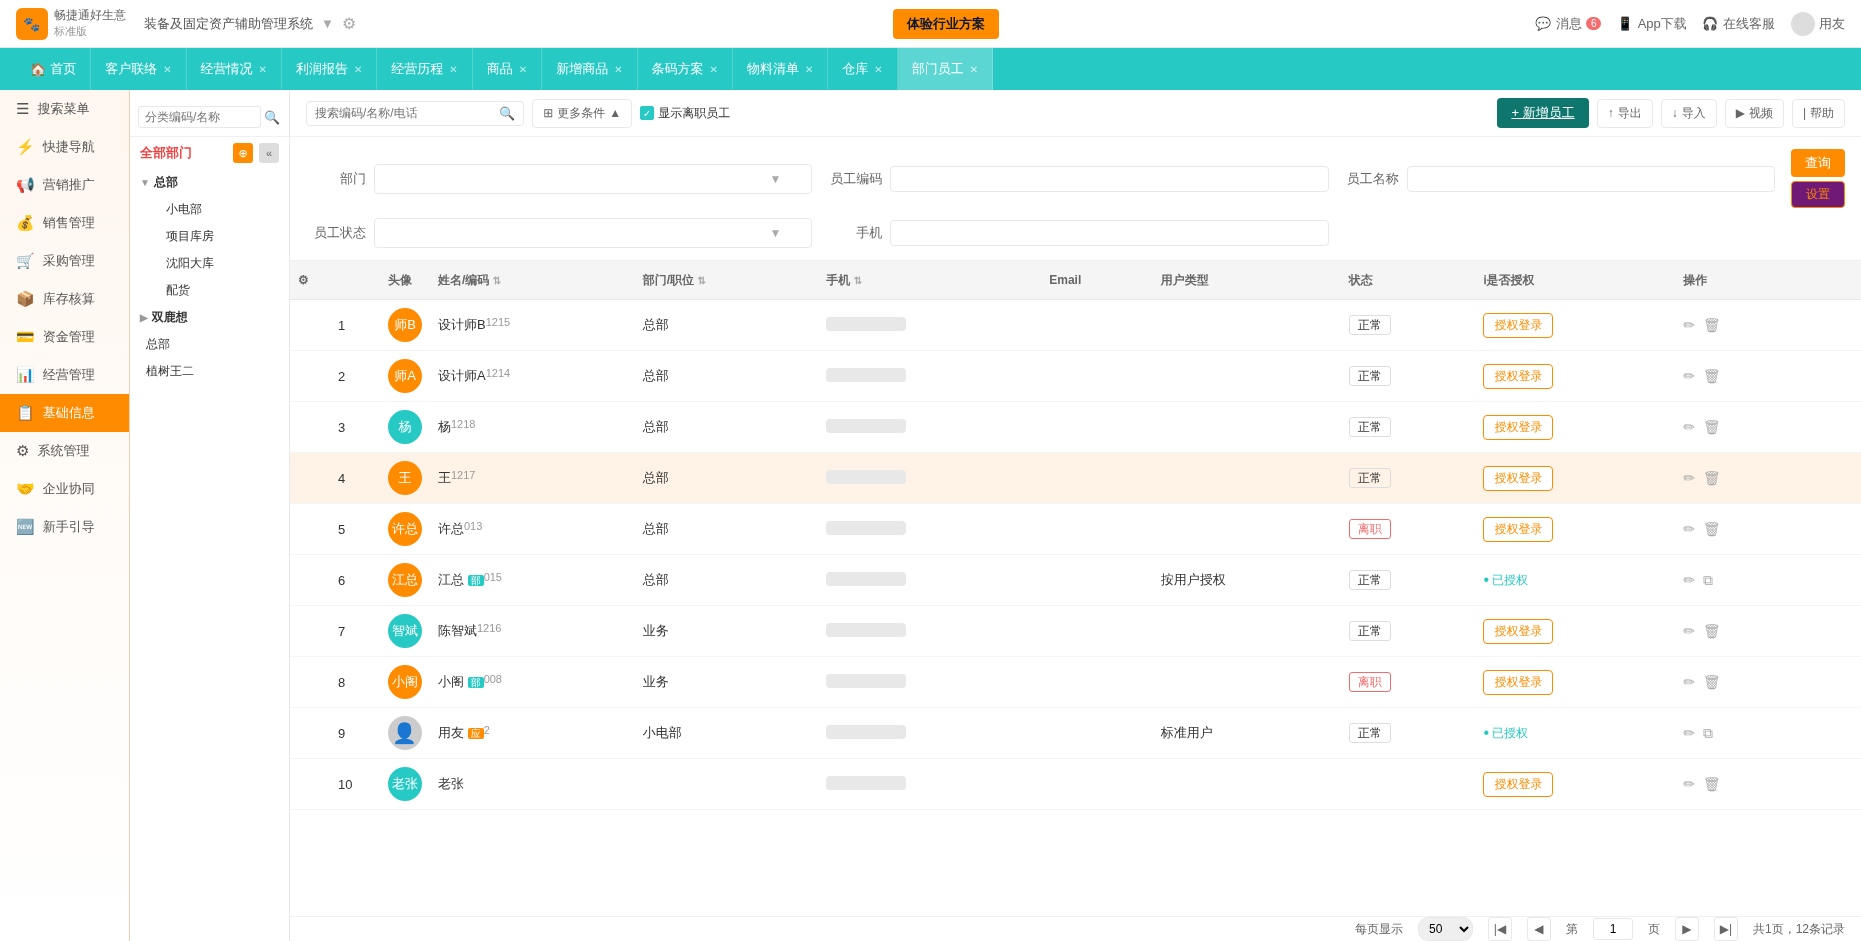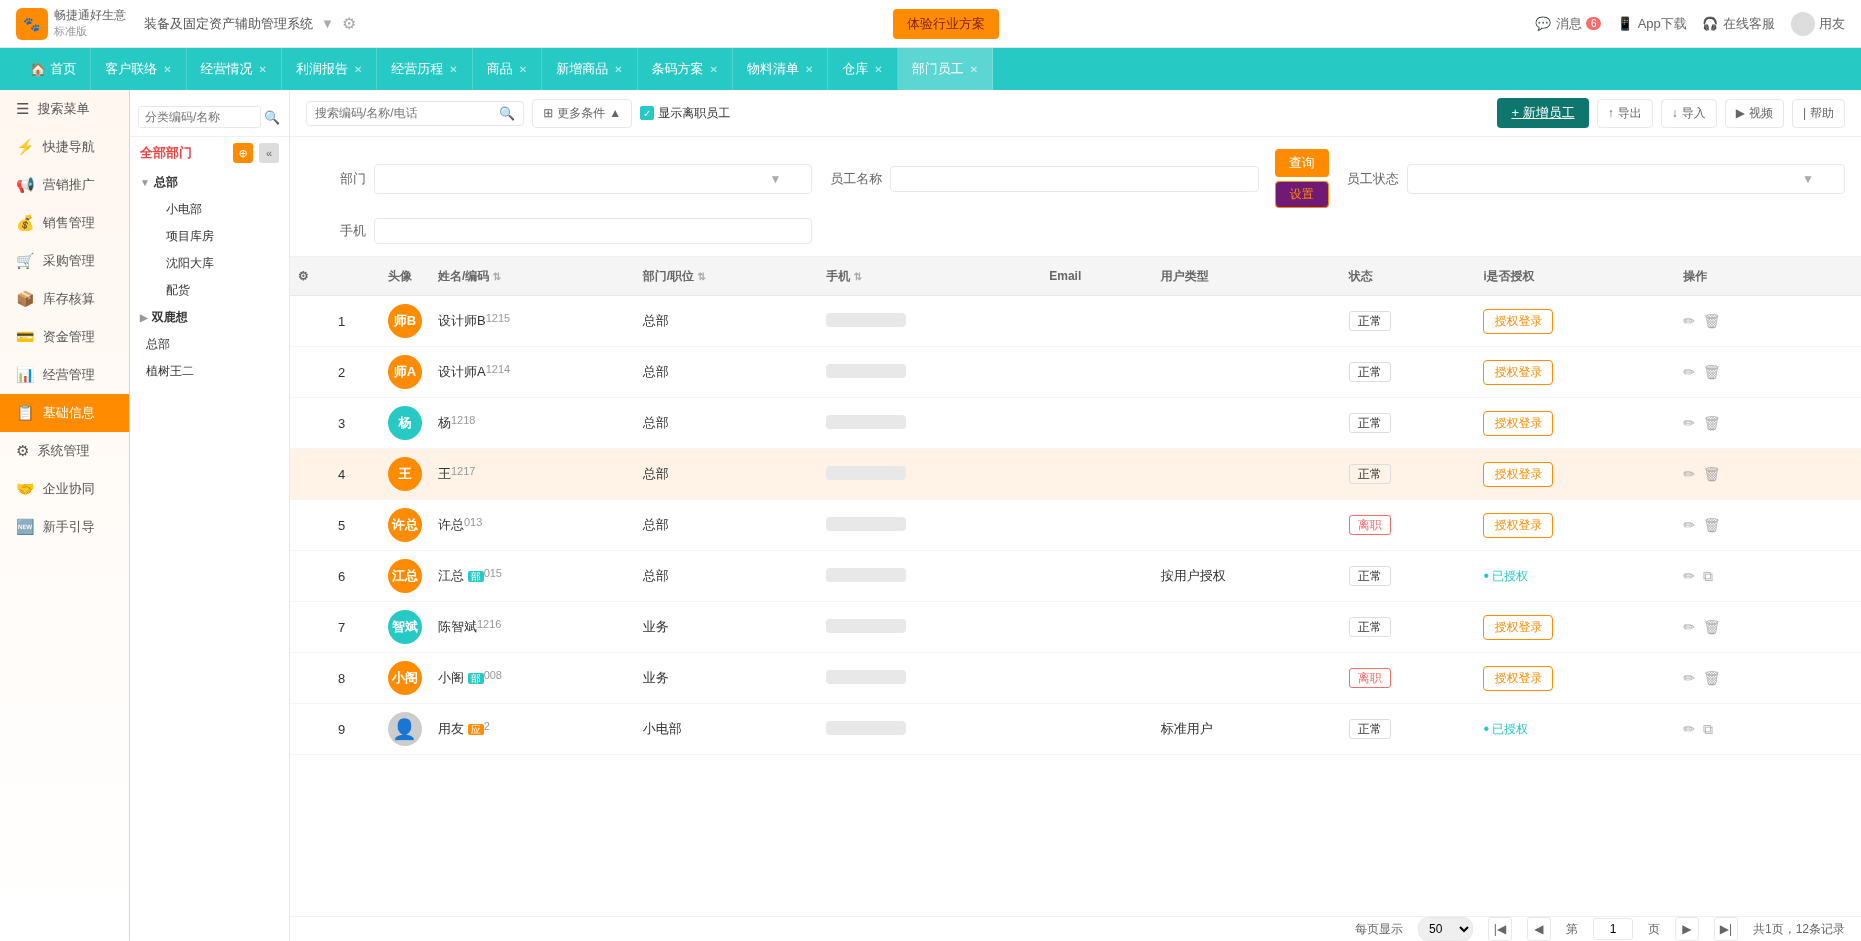--- a/index.html
+++ b/index.html
@@ -12,21 +12,21 @@
       border-bottom: 1px solid #e8e8e8;
     }
     .top-header-left { display: flex; align-items: center; gap: 8px; }
     .logo-area { display: flex; align-items: center; gap: 6px; }
     .logo-icon { width: 32px; height: 32px; background: #ff8c00; border-radius: 6px; display: flex; align-items: center; justify-content: center; color: white; font-size: 14px; font-weight: bold; }
     .logo-text { font-size: 12px; color: #666; line-height: 1.3; }
     .logo-sub { font-size: 11px; color: #999; }
     .header-actions { display: flex; align-items: center; gap: 16px; color: #666; font-size: 13px; }
     .header-action-item { display: flex; align-items: center; gap: 4px; cursor: pointer; }
     .badge { background: #f56c6c; color: white; border-radius: 10px; font-size: 10px; padding: 1px 5px; }
-    .try-btn { background: #ff8c00; color: #7f1d1d; border: none; padding: 6px 14px; border-radius: 4px; cursor: pointer; font-size: 13px; }
+    .try-btn { background: #ff8c00; color: #0f172a; border: none; padding: 6px 14px; border-radius: 4px; cursor: pointer; font-size: 13px; font-weight: bold; }
 
     
     .nav-tabs {
       background: #26c9c3; display: flex; align-items: center;
       padding: 0 16px; height: 42px; gap: 0;
     }
     .nav-tab {
       color: white; padding: 0 14px; height: 42px; display: flex; align-items: center; gap: 4px;
       cursor: pointer; font-size: 13px; white-space: nowrap;
       border-right: 1px solid rgba(255,255,255,0.2);
@@ -76,21 +76,21 @@
     .reset-btn { background: #701a75; color: #ff8c00; border: 1px solid #ff8c00; padding: 4px 14px; border-radius: 4px; cursor: pointer; font-size: 12px; }
 
     
     .table-wrap { flex: 1; overflow-y: auto; background: white; }
     table { width: 100%; border-collapse: collapse; }
     thead th { background: #f5f5f5; padding: 10px 8px; text-align: left; font-size: 12px; color: #666; border-bottom: 1px solid #e8e8e8; white-space: nowrap; }
     thead th .sort-icon { color: #aaa; font-size: 10px; }
     tbody tr { border-bottom: 1px solid #f5f5f5; }
     tbody tr.highlighted { background: #fff3e8; }
     tbody td { padding: 8px 8px; font-size: 13px; vertical-align: middle; }
-    .avatar { width: 34px; height: 34px; border-radius: 50%; display: flex; align-items: center; justify-content: center; color: white; font-size: 13px; font-weight: bold; }
+    .avatar { width: 34px; height: 34px; border-radius: 50%; display: flex; align-items: center; justify-content: center; color: white; font-size: 13px; font-weight: normal; }
     .avatar.orange { background: #ff8c00; }
     .avatar.teal { background: #26c9c3; }
     .avatar.gray-avatar { background: #ccc; }
     .status-badge { padding: 2px 8px; border-radius: 3px; font-size: 12px; }
     .status-normal { color: #333; border: 1px solid #ddd; }
     .status-left { color: #f56c6c; border: 1px solid #f56c6c; }
     .auth-btn { border: 1px solid #ff8c00; color: #ff8c00; background: white; padding: 3px 10px; border-radius: 4px; cursor: pointer; font-size: 12px; }
     .authorized { color: #26c9c3; font-size: 12px; display: flex; align-items: center; gap: 3px; }
     .authorized::before { content: '•'; font-size: 16px; }
     .op-icons { display: flex; gap: 8px; align-items: center; }
@@ -322,20 +322,24 @@
       </div>
     </div>
 
     <div class="filter-panel">
       <div class="filter-row">
         <span class="filter-label">部门</span>
         <div class="filter-select">
           <span></span>
           <span style="color:#aaa;">▼</span>
         </div>
+      </div>
+      <div class="filter-row">
+        <span class="filter-label">员工编码</span>
+        <input class="filter-input" type="text" style="">
       </div>
       <div class="filter-row">
         <span class="filter-label">员工名称</span>
         <input class="filter-input" type="text" style="">
         <div style="display:flex;flex-direction:column;gap:4px;margin-left:8px;">
           <button class="query-btn">查询</button>
           <button class="reset-btn">设置</button>
         </div>
       </div>
       <div class="filter-row">
@@ -614,20 +618,45 @@
                 <span class="authorized">已授权</span>
               </td>
             <td>
               <div class="op-icons">
                 <span class="op-icon">✏</span>
                 <span class="op-icon">⧉</span>
               </div>
             </td>
           </tr>
 
+          <tr>
+            <td></td>
+            <td>10</td>
+            <td>
+              <div class="avatar teal">老张</div>
+            </td>
+            <td>
+              <div class="name-code">
+                <span class="name">老张</span>
+                <span class="code"></span>
+              </div>
+            </td>
+            <td></td>
+            <td><span class="mobile-blur"></span></td>
+            <td></td>
+            <td></td>
+            <td></td>
+            <td><button class="auth-btn">授权登录</button></td>
+            <td>
+              <div class="op-icons">
+                <span class="op-icon">✏</span>
+                <span class="op-icon">🗑</span>
+              </div>
+            </td>
+          </tr>
         </tbody>
       </table>
     </div>
 
     <div class="table-footer">
       <span>每页显示</span>
       <select class="page-size-select">
         <option>50</option>
         <option>20</option>
         <option>100</option>

